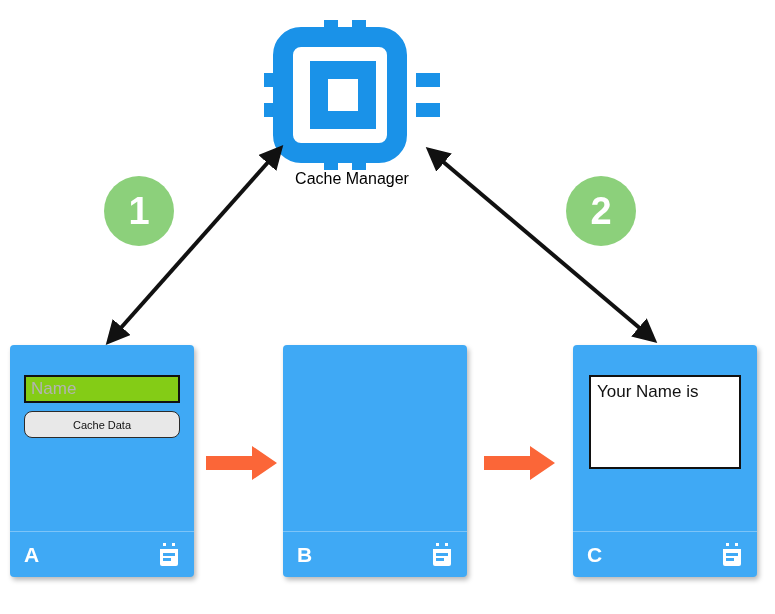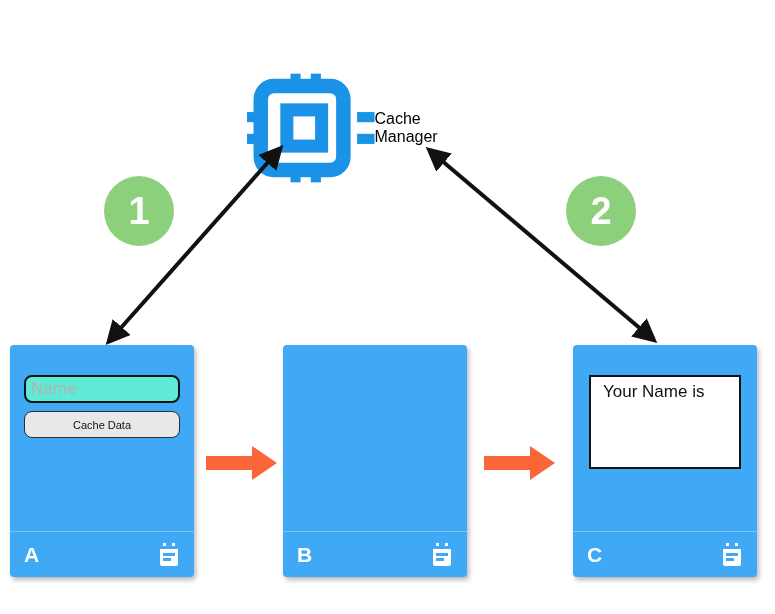--- a/index.html
+++ b/index.html
@@ -19,21 +19,21 @@
   }
 
   
   #cache-manager {
     position: absolute;
     left: 247px;
     top: 20px;
     width: 210px;
     height: 215px;
     display: flex;
-    flex-direction: row;
+    flex-direction: column;
     align-items: center;
   }
   #chip-icon {
     width: 176px;
     height: 150px;
     display: block;
   }
 
   
   .step-badge {
@@ -104,23 +104,23 @@
     line-height: 1;
   }
   .note-icon { width: 22px; height: 26px; display: block; }
 
   
   #name-input {
     display: block;
     width: 156px;
     height: 28px;
     box-sizing: border-box;
-    background: #5eead4;
+    background: #84cc16;
     border: 2px solid #111111;
-    border-radius: 8px;
+    border-radius: 0;
     font-size: 17px;
     font-family: "Liberation Sans", sans-serif;
     color: #333333;
     padding: 0 5px;
     outline: none;
   }
   #name-input::placeholder { color: #b3b3b3; opacity: 1; }
 
   #cache-data-button {
     display: block;
@@ -141,21 +141,21 @@
   
   #output-box {
     width: 152px;
     height: 94px;
     box-sizing: border-box;
     background: #ffffff;
     border: 2px solid #111111;
     font-size: 17px;
     font-family: "Liberation Sans", sans-serif;
     color: #111111;
-    padding: 5px 12px;
+    padding: 5px 6px;
     margin-left: 2px;
     line-height: 1.15;
   }
 </style>
 </head>
 <body>
 
 <div id="canvas">
 
   <div id="cache-manager">

